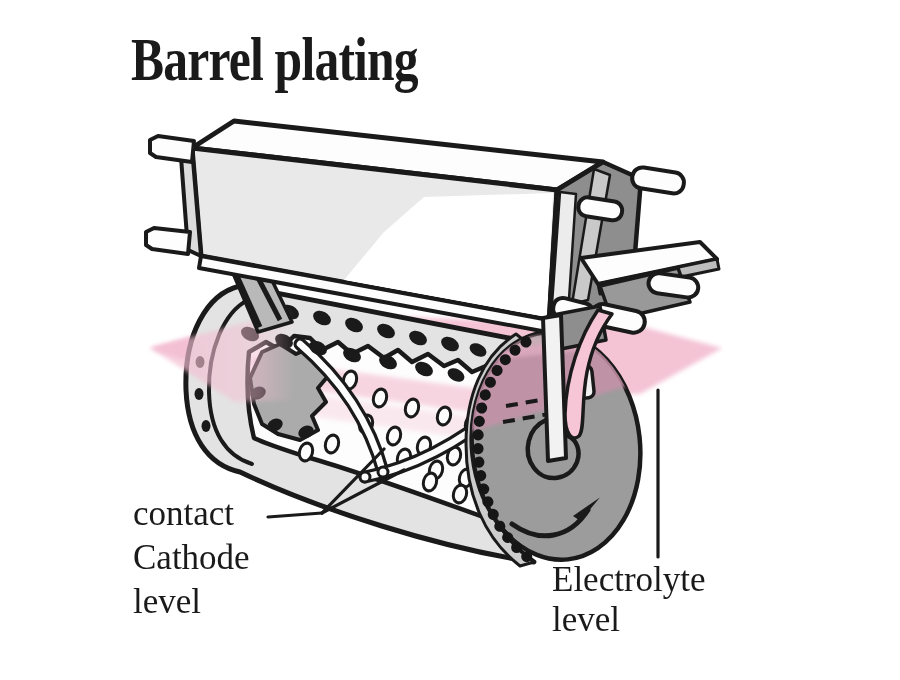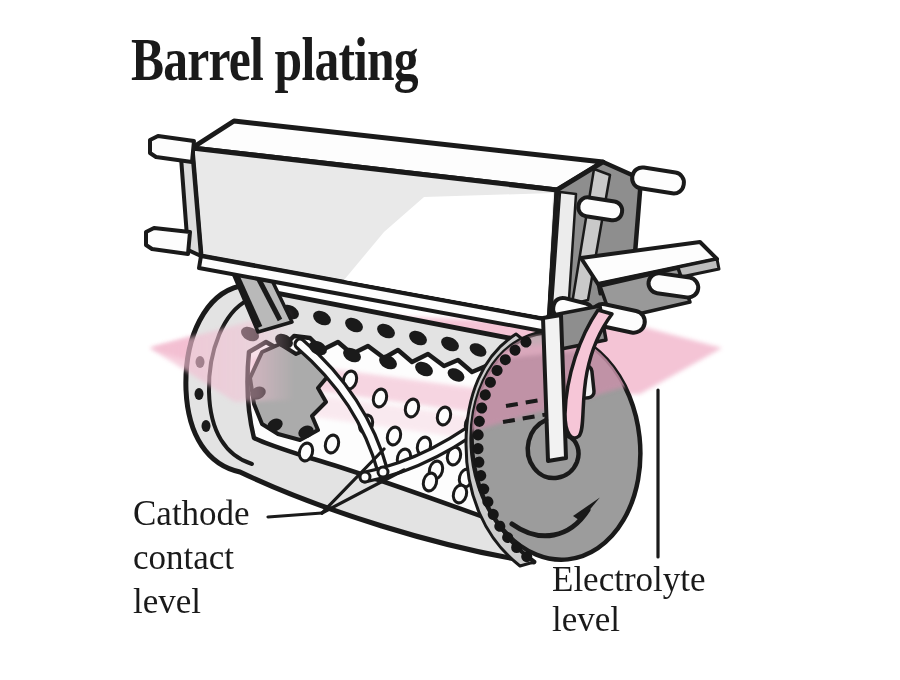--- a/index.html
+++ b/index.html
@@ -202,22 +202,22 @@
     <path d="M 268 517 L 322 513"></path>
     <path d="M 322 513 L 384 449"></path>
     <path d="M 322 513 L 404 470"></path>
     <path d="M 658 390 L 658 557"></path>
   </g>
 </svg>
 
   <div class="title">Barrel plating</div>
 
   <div class="lbl" id="cathode-label">
+    <div>contact</div>
     <div>Cathode</div>
-    <div>contact</div>
     <div>level</div>
   </div>
 
   <div class="lbl" id="electrolyte-label">
     <div>Electrolyte</div>
     <div>level</div>
   </div>
 
 </div>
 

